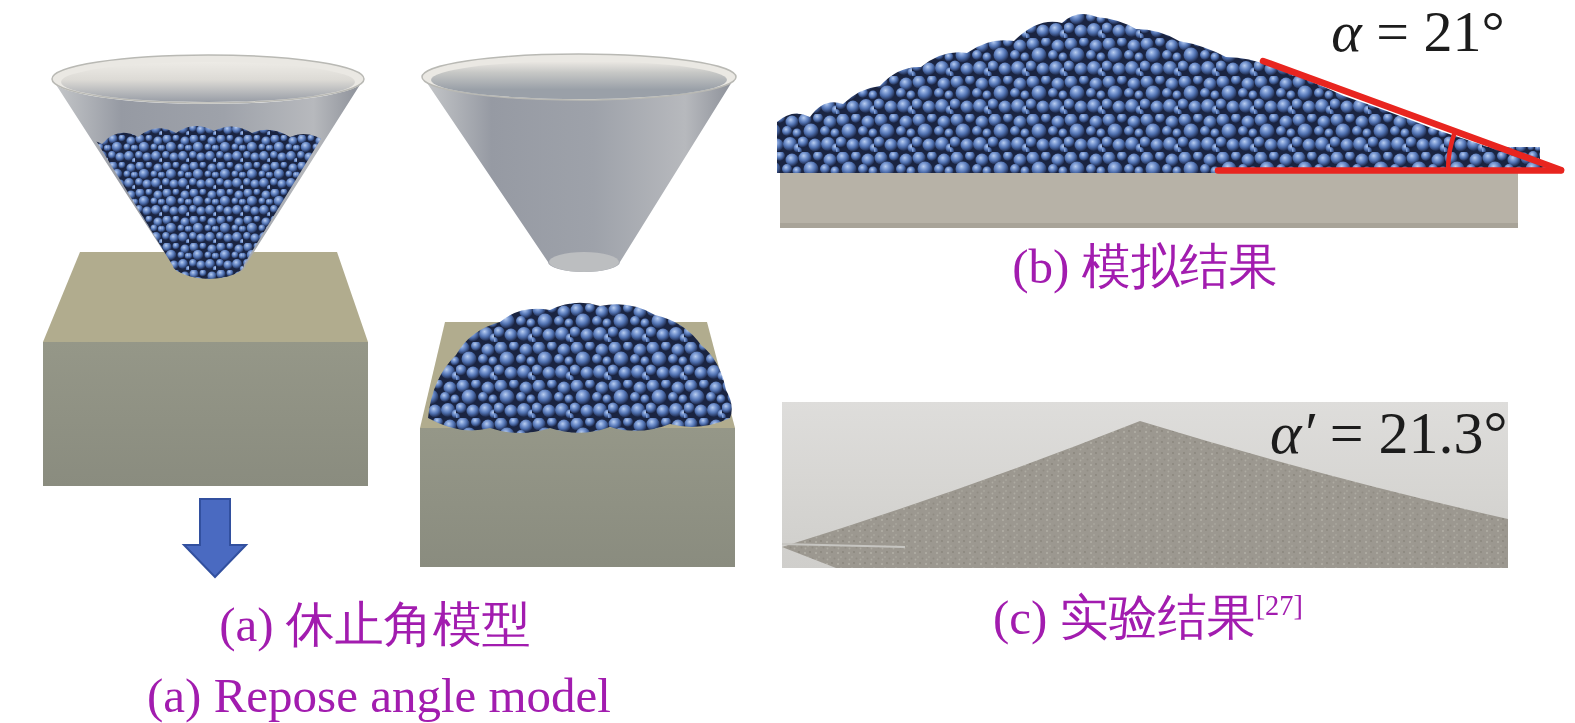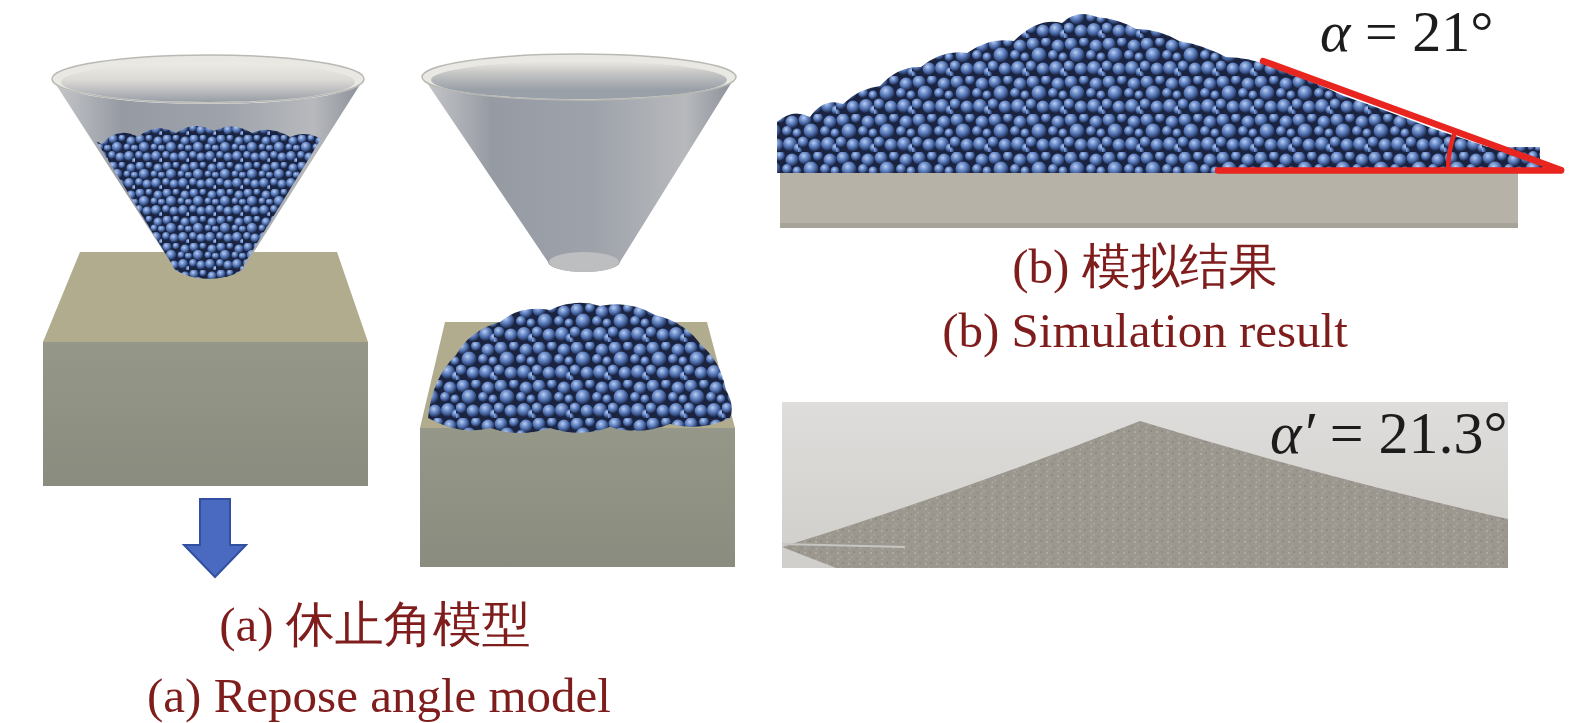--- a/index.html
+++ b/index.html
@@ -11,34 +11,34 @@
     font-family:"Liberation Serif","DejaVu Serif",serif;
     color:#1a1a1a;
   }
   #gfx{position:absolute;left:0;top:0;}
   .cap{
     position:absolute;
     text-align:center;
     font-size:49px;
     line-height:56px;
     white-space:nowrap;
-    color:#7f1d1d;
+    color:#a21caf;
   }
   .cap sup{
     font-size:0.58em;
     position:relative;
     top:-0.05em;
     vertical-align:super;
     line-height:0;
   }
   .angle-label{
     position:absolute;
     white-space:nowrap;
     color:#1c1c1c;
-    text-align:left;
+    text-align:center;
   }
   .angle-label .sym{font-style:italic;}
   #angle-b{left:1320px;top:2px;width:196px;font-size:58px;line-height:60px;}
   #angle-c{left:1270px;top:406px;width:232px;font-size:60px;line-height:54px;}
 </style>
 </head>
 <body>
 
 <div id="fig">
 
@@ -201,18 +201,18 @@
   <div class="cap" style="left:79px;top:668px;width:600px">
     <span>(a) Repose angle model</span>
   </div>
   <div class="cap" style="left:95px;top:597px;width:560px">
     <span>(a) 休止角模型</span>
   </div>
 
   <div class="cap" style="left:845px;top:239px;width:600px">
     <span>(b) 模拟结果</span>
   </div>
-  <div class="cap" style="left:845px;top:303px;width:600px">
-    <span>(b) Simulation result</span>
-  </div>
-
+
+  <div class="cap" style="left:848px;top:590px;width:600px">
+    <span>(c) 实验结果</span><sup>[27]</sup>
+  </div>
 
 </div>
 
 </body></html>

